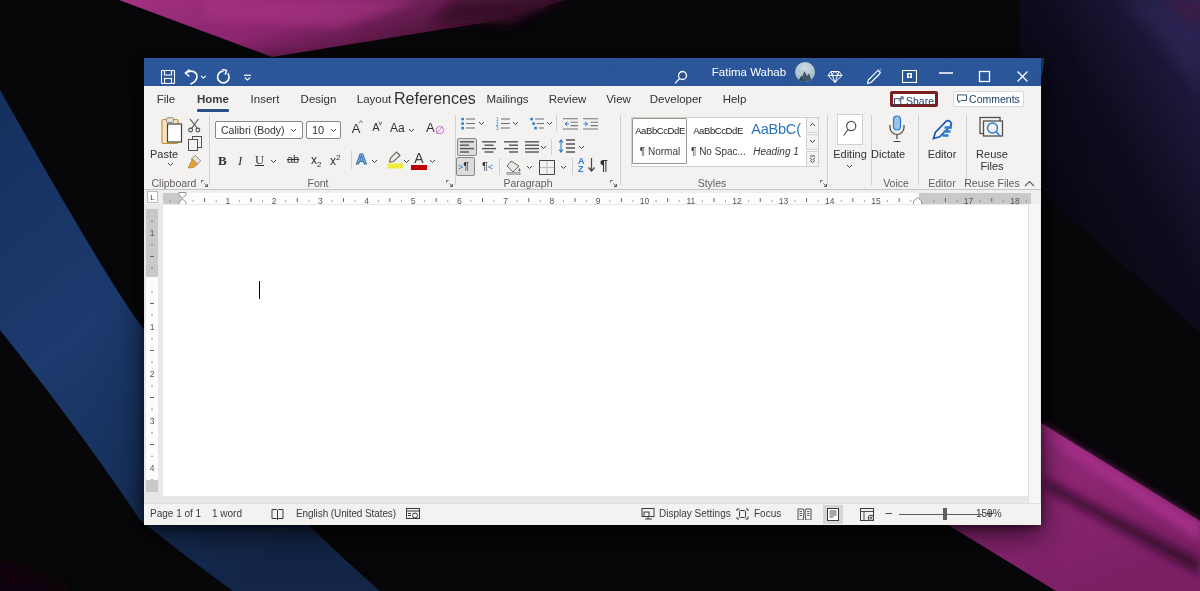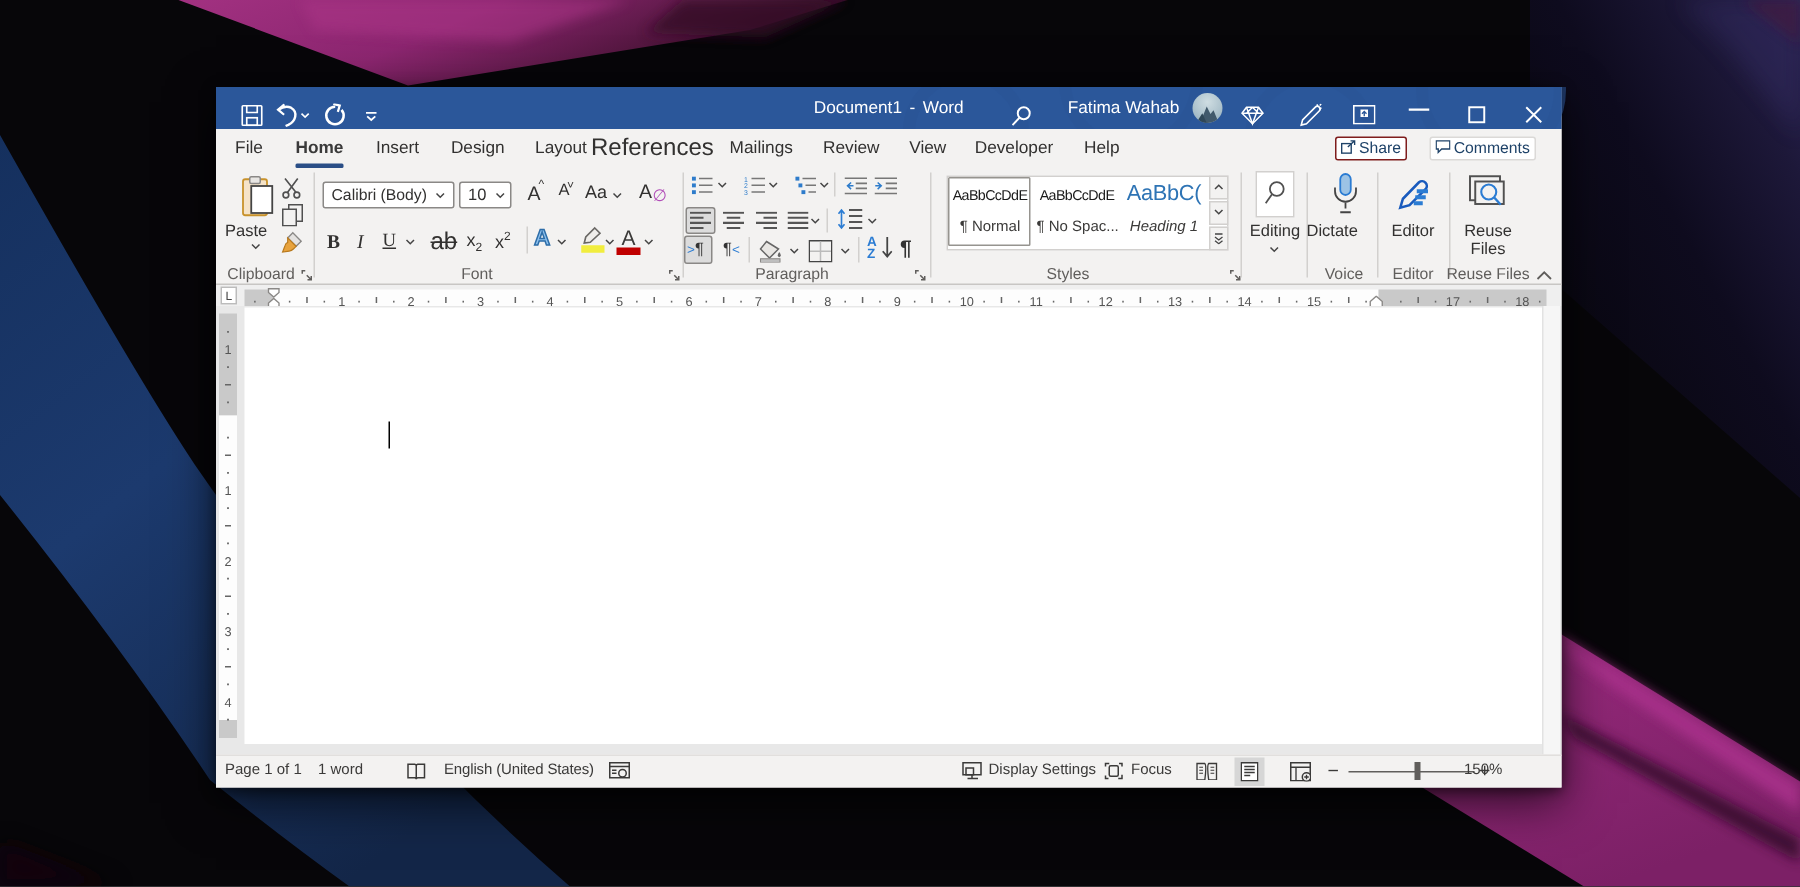--- a/index.html
+++ b/index.html
@@ -77,21 +77,20 @@
 <path d="M26.6 4.2 Q31 1 35 2.8 Q38.6 4.8 37.8 8.8 Q37 12.4 33.2 14.2 L31.4 15" stroke-width="1.6" fill="none"></path>
 <path d="M30.6 0.6 l-4.2 3.5 4 3.4" stroke-width="1.5" fill="none"></path>
 <path d="M42 6.8 l2.4 2.3 2.4 -2.3" stroke-width="1.1"></path>
 
 <path d="M64.5 2.2 a5.8 5.8 0 1 0 4.2 2" stroke-width="1.7" fill="none"></path>
 <path d="M63.2 0.2 l4.3 1.2 -1.3 4.2" stroke-width="1.5"></path>
 
 <path d="M85 6.3 h7" stroke-width="1.2"></path>
 <path d="M85.8 8.6 l2.7 2.4 2.7 -2.4" stroke-width="1.2"></path>
 </svg>
-    <div style="position:absolute;left:0px;top:0px;width:897px;height:28px;text-align:center;line-height:28px;font-size:11.5px;color:#ffffff;"><span>Document1</span><span style="margin:0 5px">-</span><span>Word</span></div>
     <svg style="position:absolute;left:530px;top:12px;width:15px;height:15px;" width="15" height="15" viewBox="0 0 15 15" fill="none" stroke="#fff" stroke-width="1.3">
 <circle cx="8.5" cy="5.5" r="4"></circle>
       <path d="M5.6 8.5 L1 13.4"></path>
     </svg>
     <div style="position:absolute;left:565px;top:0px;width:80px;height:28px;line-height:28px;font-size:11.5px;color:#fff;text-align:center;">Fatima Wahab</div>
     <div style="position:absolute;left:651px;top:4px;width:20px;height:20px;border-radius:50%;background:radial-gradient(circle at 50% 30%,#cfdde2 0%,#aec3cd 55%,#8fa9b8 100%);overflow:hidden;"><svg width="20" height="20" viewBox="0 0 20 20">
         <path d="M5 20 L9.5 9 L12 14 L14 11.5 L17.5 20 Z" fill="#41596b"></path>
         <path d="M2.5 20 L6.5 13.5 L9.5 20 Z" fill="#2f4757"></path>
       </svg></div>
     <svg style="position:absolute;left:683px;top:12px;width:16px;height:14px;" width="16" height="14" viewBox="0 0 16 14" fill="none" stroke="#fff" stroke-width="1">
@@ -122,21 +121,21 @@
     <div style="position:absolute;left:53px;top:51px;width:32px;height:3px;background:#2a4e86;border-radius:1px;"></div>
     <div style="position:absolute;left:76px;top:31px;width:90px;height:20px;text-align:center;line-height:20px;font-size:11.5px;color:#323130;font-weight:400;">Insert</div>
     <div style="position:absolute;left:129.5px;top:31px;width:90px;height:20px;text-align:center;line-height:20px;font-size:11.5px;color:#323130;font-weight:400;">Design</div>
     <div style="position:absolute;left:185px;top:31px;width:90px;height:20px;text-align:center;line-height:20px;font-size:11.5px;color:#323130;font-weight:400;">Layout</div>
     <div style="position:absolute;left:250px;top:31px;width:90px;height:20px;text-align:left;line-height:20px;font-size:16px;color:#323130;font-weight:400;">References</div>
     <div style="position:absolute;left:318.5px;top:31px;width:90px;height:20px;text-align:center;line-height:20px;font-size:11.5px;color:#323130;font-weight:400;">Mailings</div>
     <div style="position:absolute;left:378.5px;top:31px;width:90px;height:20px;text-align:center;line-height:20px;font-size:11.5px;color:#323130;font-weight:400;">Review</div>
     <div style="position:absolute;left:429.5px;top:31px;width:90px;height:20px;text-align:center;line-height:20px;font-size:11.5px;color:#323130;font-weight:400;">View</div>
     <div style="position:absolute;left:487px;top:31px;width:90px;height:20px;text-align:center;line-height:20px;font-size:11.5px;color:#323130;font-weight:400;">Developer</div>
     <div style="position:absolute;left:545.5px;top:31px;width:90px;height:20px;text-align:center;line-height:20px;font-size:11.5px;color:#323130;font-weight:400;">Help</div>
-    <div style="position:absolute;left:746px;top:33px;width:48px;height:16px;border:1px solid #7f1d1d;border-radius:2px;background:#fff;font-size:10.5px;color:#1e4268;line-height:14px;text-align:center;"><svg width="10" height="10" viewBox="0 0 11 10" style="vertical-align:-1px;margin-right:2px">
+    <div style="position:absolute;left:746px;top:33px;width:48px;height:16px;border:3px solid #7f1d1d;border-radius:2px;background:#fff;font-size:10.5px;color:#1e4268;line-height:14px;text-align:center;"><svg width="10" height="10" viewBox="0 0 11 10" style="vertical-align:-1px;margin-right:2px">
         <rect x="0.5" y="2.5" width="7" height="7" fill="none" stroke="#1e4268"></rect>
         <path d="M5 5 L10 0.5 M7 0.5 h3 v3" stroke="#1e4268" fill="none"></path>
       </svg>Share</div>
     <div style="position:absolute;left:809px;top:33px;width:71px;height:16px;border:1px solid #dbd9d7;border-radius:2px;background:#fff;font-size:10.5px;color:#1e4268;line-height:14px;text-align:center;"><svg width="10" height="10" viewBox="0 0 11 10" style="vertical-align:-1px;margin-right:2px">
         <path d="M0.5 0.5 h10 v6 h-6 l-2.5 2.5 v-2.5 h-1.5 Z" fill="none" stroke="#1e4268"></path>
       </svg>Comments</div>
     <div style="position:absolute;left:0px;top:54px;width:897px;height:78px;background:#f3f2f1;border-bottom:1px solid #c8c6c4;"></div>
     <svg style="position:absolute;left:13px;top:59px;width:28px;height:30px;" width="28" height="30" viewBox="0 0 28 30">
 <rect x="5" y="2.5" width="16" height="24" rx="1.5" fill="#f5e3c8" stroke="#c8922b" stroke-width="1.2"></rect>
 <rect x="9.5" y="0.8" width="7" height="4.5" rx="1" fill="#e8e6e3" stroke="#8a8886" stroke-width="1"></rect>
@@ -179,21 +178,21 @@
     <svg style="position:absolute;left:264px;top:70px;width:7px;height:5px;" width="7" height="5" viewBox="0 0 7 5">
       <path d="M1 1 l2.5 2.5 L6 1" stroke="#444" stroke-width="1" fill="none"></path>
     </svg>
     <div style="position:absolute;left:282px;top:62px;width:18px;height:18px;font-size:13px;color:#323130;">A<span style="position:absolute;left:9px;top:4px;font-size:11px;color:#b14eb8">∅</span></div>
     <div style="position:absolute;left:74px;top:95px;width:14px;height:16px;font-weight:bold;font-size:13px;color:#323130;font-family:'Liberation Serif',serif;">B</div>
     <div style="position:absolute;left:94px;top:95px;width:10px;height:16px;font-style:italic;font-size:13px;color:#323130;font-family:'Liberation Serif',serif;">I</div>
     <div style="position:absolute;left:111px;top:95px;width:12px;height:16px;font-size:12.5px;color:#323130;text-decoration:underline;font-family:'Liberation Serif',serif;">U</div>
     <svg style="position:absolute;left:126px;top:101px;width:7px;height:5px;" width="7" height="5" viewBox="0 0 7 5">
       <path d="M1 1 l2.5 2.5 L6 1" stroke="#444" stroke-width="1" fill="none"></path>
     </svg>
-    <div style="position:absolute;left:143px;top:95px;width:18px;height:16px;font-size:16px;color:#323130;text-decoration:line-through;">ab</div>
+    <div style="position:absolute;left:143px;top:95px;width:18px;height:16px;font-size:11px;color:#323130;text-decoration:line-through;">ab</div>
     <div style="position:absolute;left:167px;top:95px;width:16px;height:16px;font-size:12px;color:#323130;">x<sub style="font-size:8px">2</sub></div>
     <div style="position:absolute;left:186px;top:95px;width:16px;height:16px;font-size:12px;color:#323130;">x<sup style="font-size:8px">2</sup></div>
     <div style="position:absolute;left:207px;top:93px;width:1px;height:18px;background:#d2d0ce;"></div>
     <div style="position:absolute;left:212px;top:92px;width:18px;height:18px;font-size:15px;font-weight:bold;color:#8ec1ee;-webkit-text-stroke:1px #2d6da8;">A</div>
     <svg style="position:absolute;left:227px;top:101px;width:7px;height:5px;" width="7" height="5" viewBox="0 0 7 5">
       <path d="M1 1 l2.5 2.5 L6 1" stroke="#444" stroke-width="1" fill="none"></path>
     </svg>
     <svg style="position:absolute;left:243px;top:92px;width:17px;height:19px;" width="17" height="19" viewBox="0 0 17 19">
 <path d="M9.5 2 l3.5 3.5 -6.5 6 -4 0.5 1 -4 Z" fill="#efedea" stroke="#6a6865" stroke-width="1.1"></path>
 <rect x="0.5" y="13.5" width="15.5" height="5" fill="#f1ed3e"></rect>

